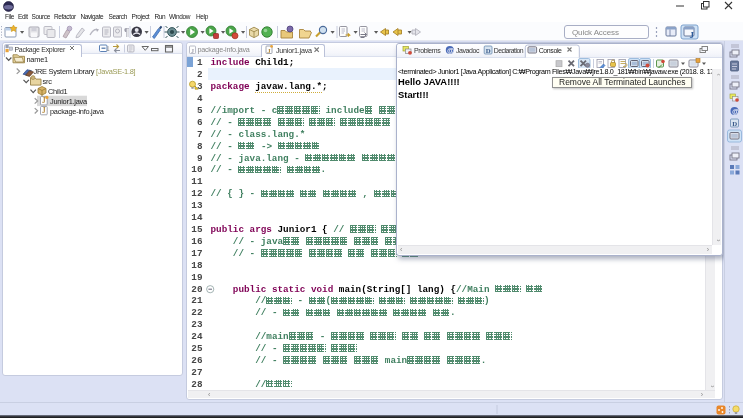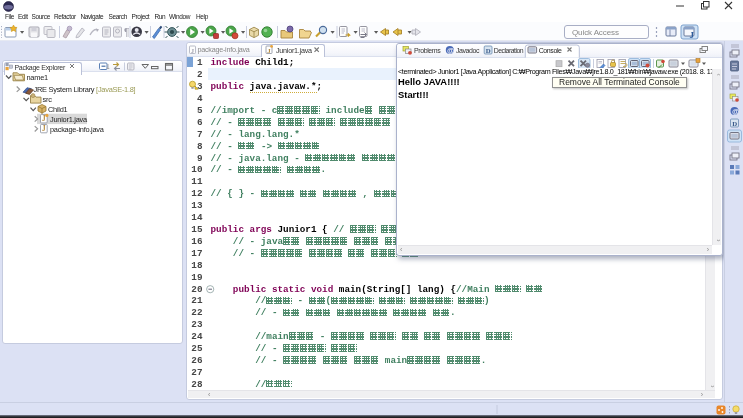--- a/index.html
+++ b/index.html
@@ -10,21 +10,21 @@
 #menu{left:0;top:12px;width:743px;height:10px;background:#fff;font-size:6.5px;letter-spacing:-0.35px;color:#1a1a1a}
 #menu span{position:absolute;top:1px}
 #toolbar{left:0;top:22px;width:743px;height:19px;background:#fbfcfe;border-bottom:1px solid #e6e9f2}
 
 #ws{left:0;top:41px;width:743px;height:377px;background:#dce1f4}
 .card{position:absolute;background:#fff;border:1px solid #c5cbdf;border-radius:3px}
 .tabrow{position:absolute;left:0;top:0;right:0;height:13.5px;background:linear-gradient(#ffffff,#f5f6fb 75%,#eef1f8);border-bottom:1px solid #dbe0ee;border-radius:3px 3px 0 0}
 .tab{position:absolute;top:0.5px;height:13px;font-size:7.2px;letter-spacing:-0.25px;color:#333;white-space:nowrap}
 .tab.sel{background:#fff;border:1px solid #bac1d8;border-bottom:0;border-radius:2.5px 2.5px 0 0;height:13px !important}
 
-#pkx{left:2px;top:19px;width:181px;height:284px}
+#pkx{left:2px;top:1px;width:181px;height:334px}
 #pkx .tabrow{height:11px}
 .tt{font-size:7.4px;letter-spacing:-0.25px;fill:#1c1c1c;font-family:"Liberation Sans",sans-serif}
 
 #ed{left:186px;top:1px;width:537px;height:358px}
 #ruler{position:absolute;left:0;top:15px;width:15.5px;bottom:9px;overflow:hidden}
 #ruler pre{font-family:"Liberation Mono",monospace;font-weight:bold;font-size:9.3px;line-height:11.91px;color:#454545;text-align:right;margin-top:-0.7px}
 #codebox{position:absolute;left:23.5px;top:15px;right:18px;bottom:9px;overflow:hidden}
 #code{font-family:"Liberation Mono",monospace;font-weight:bold;font-size:9.3px;line-height:11.91px;color:#000;margin-top:-0.7px}
 .kw{color:#7f0055}
 .cm{color:#3f7f5f}
@@ -269,25 +269,25 @@
         <rect x="3.4" y="7" width="2.2" height="1.8" fill="#9a9a9a"></rect>
         <path d="M7 6 l3.2 3.2 h-3.2 z" fill="#e8c832" stroke="#a8881a" stroke-width=".6"></path>
       </svg>
 <svg class="abs" style="left:18.5px;top:242px" width="9" height="9">
         <circle cx="4.2" cy="4.2" r="3.6" fill="#fff" stroke="#9aa" stroke-width=".9"></circle>
         <line x1="2.4" y1="4.2" x2="6" y2="4.2" stroke="#667" stroke-width="1"></line>
       </svg>
     <div id="codebox">
         <pre id="code"><b class="kw">include</b> <b>Child1;</b>
 
-<b class="kw">public</b> <b><span class="sq">java.javaw.*</span>;</b>
+<b class="kw">package</b> <b><span class="sq">javaw.lang.*</span>;</b>
 
 <span class="cm">//import - c<i class="k" style="width:42.5px"></i> include<i class="k" style="width:8.5px"></i> <i class="k" style="width:25.5px"></i> <i class="k" style="width:17.0px"></i></span>
 <span class="cm">// - <i class="k" style="width:34.0px"></i> <i class="k" style="width:25.5px"></i> <i class="k" style="width:25.5px"></i> <i class="k" style="width:51.0px"></i> <i class="k" style="width:25.5px"></i></span>
-<span class="cm">// - lang.lang.*</span>
+<span class="cm">// - class.lang.*</span>
 <span class="cm">// - <i class="k" style="width:17.0px"></i> -&gt; <i class="k" style="width:42.5px"></i></span>
 <span class="cm">// - java.lang - <i class="k" style="width:51.0px"></i> <i class="k" style="width:42.5px"></i></span>
 <span class="cm">// - <i class="k" style="width:42.5px"></i> <i class="k" style="width:34.0px"></i>.</span>
 
 <span class="cm">// { } - <i class="k" style="width:34.0px"></i> <i class="k" style="width:17.0px"></i> <i class="k" style="width:34.0px"></i> , <i class="k" style="width:34.0px"></i> <i class="k" style="width:17.0px"></i></span>
 
 
 <b class="kw">public args</b> <b>Junior1 {</b> <span class="cm">// <i class="k" style="width:25.5px"></i> <i class="k" style="width:17.0px"></i></span>
     <span class="cm">// - java<i class="k" style="width:17.0px"></i> <i class="k" style="width:42.5px"></i> <i class="k" style="width:25.5px"></i> <i class="k" style="width:25.5px"></i> <i class="k" style="width:17.0px"></i></span>
     <span class="cm">// - <i class="k" style="width:42.5px"></i> <i class="k" style="width:34.0px"></i> <i class="k" style="width:17.0px"></i> <i class="k" style="width:25.5px"></i> <i class="k" style="width:17.0px"></i></span>
@@ -371,21 +371,21 @@
     <div id="cbody">
       <div id="term">&lt;terminated&gt; Junior1 [Java Application] C:₩Program Files₩Java₩jre1.8.0_181₩bin₩javaw.exe (2018. 8. 17. 5:04:</div>
       <div id="cout">Hello JAVA!!!!<br>Start!!!</div>
     </div>
     <div class="sbv" style="right:1px;top:25px;width:9px;bottom:10px"></div>
     <div class="sbh" style="left:1px;right:10px;bottom:1px;height:9px"></div>
     <span class="arr" style="left:3px;bottom:2px">‹</span>
     <span class="arr" style="right:13px;bottom:2px">›</span>
     <span class="arr" style="right:2.5px;top:27px;transform:rotate(-90deg)">›</span>
     <span class="arr" style="right:2.5px;bottom:11px;transform:rotate(90deg)">›</span>
-    <div id="tip" style="left:155px;top:33px">Remove All Terminated Console</div>
+    <div id="tip" style="left:155px;top:33px">Remove All Terminated Launches</div>
   </div>
 
   <div class="abs" id="strip">
       <svg width="19" height="377" style="position:absolute;left:0;top:0" font-family="Liberation Sans">
         <path d="M6 4 h8 M6 6 h8" stroke="#aab" stroke-width="1"></path>
         <rect x="5" y="11" width="7" height="5" fill="none" stroke="#778" stroke-width=".9"></rect>
         <rect x="7" y="9" width="7" height="5" fill="#eef0f8" stroke="#778" stroke-width=".9"></rect>
         <rect x="5.5" y="20" width="8" height="10" rx="1" fill="#6a7a9c" stroke="#4a5a7c" stroke-width=".8"></rect>
         <path d="M7 23 h5 M7 25.5 h5 M7 28 h4" stroke="#dde" stroke-width=".8"></path>
         <path d="M6 35 h8 M6 37 h8" stroke="#aab" stroke-width="1"></path>

